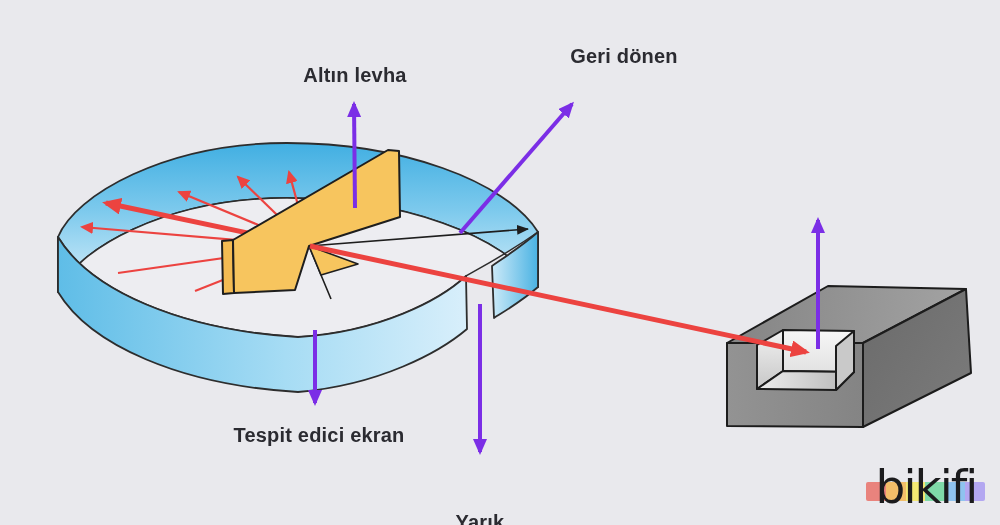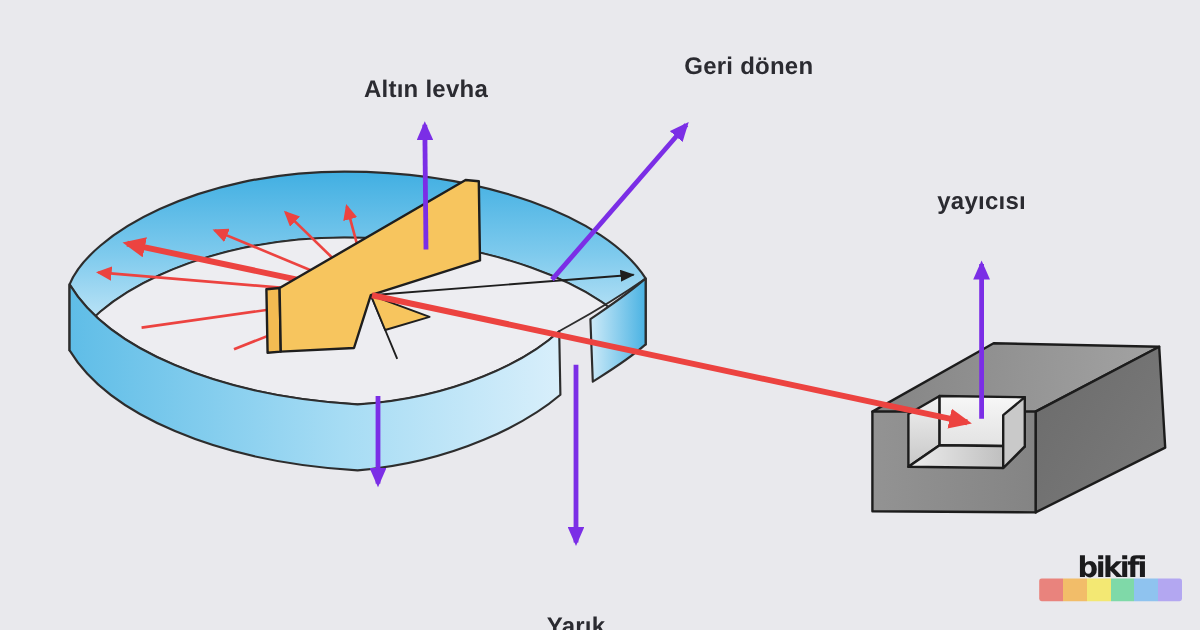--- a/index.html
+++ b/index.html
@@ -8,21 +8,21 @@
   .stage svg{position:absolute;left:0;top:0;}
   .lbl{position:absolute;transform:translate(-50%,-50%);color:#2b2b31;font-weight:700;
        font-size:20px;line-height:28px;text-align:center;white-space:nowrap;
        letter-spacing:.2px;}
   .logo{position:absolute;left:863px;top:466px;width:126px;height:48px;}
   .logo .stripe{position:absolute;left:3px;top:16px;width:119px;height:19px;border-radius:2px;
        background:linear-gradient(90deg,
          #e9837d 0 16.66%,#f2bd69 16.66% 33.33%,#f3e873 33.33% 50%,
          #7fd9a8 50% 66.66%,#8fc3ef 66.66% 83.33%,#b3a7f1 83.33% 100%);}
   .logo .word{position:absolute;left:0;top:-7px;width:126px;text-align:center;
-       font-family:"DejaVu Sans",sans-serif;font-weight:700;font-size:24px;
+       font-family:"DejaVu Sans",sans-serif;font-weight:400;font-size:47px;
        letter-spacing:-2px;color:#1b1b1d;}
 </style>
 </head>
 <body>
 
 <div class="stage">
 
 <svg width="1000" height="525" viewBox="0 0 1000 525">
   <defs>
     <linearGradient id="gBack" gradientUnits="userSpaceOnUse" x1="0" y1="143" x2="0" y2="296">
@@ -131,23 +131,25 @@
 
 <div class="lbl" style="left:355px;top:75px">
   <span>Altın levha</span>
 </div>
 
 <div class="lbl" style="left:624px;top:56px">
   <span style="display:block">Geri dönen</span>
 </div>
 
 <div class="lbl" style="left:818px;top:168px">
-  <span style="display:block">yayıcısı</span>
 </div>
 
+<div class="lbl" style="left:319px;top:435px">
+  <span>Tespit edici ekran</span>
+</div>
 
 <div class="lbl" style="left:480px;top:522px">
   <span>Yarık</span>
 </div>
 
 <div class="logo">
   <div class="stripe"></div>
   <div class="word">bikifi</div>
 </div>
 

